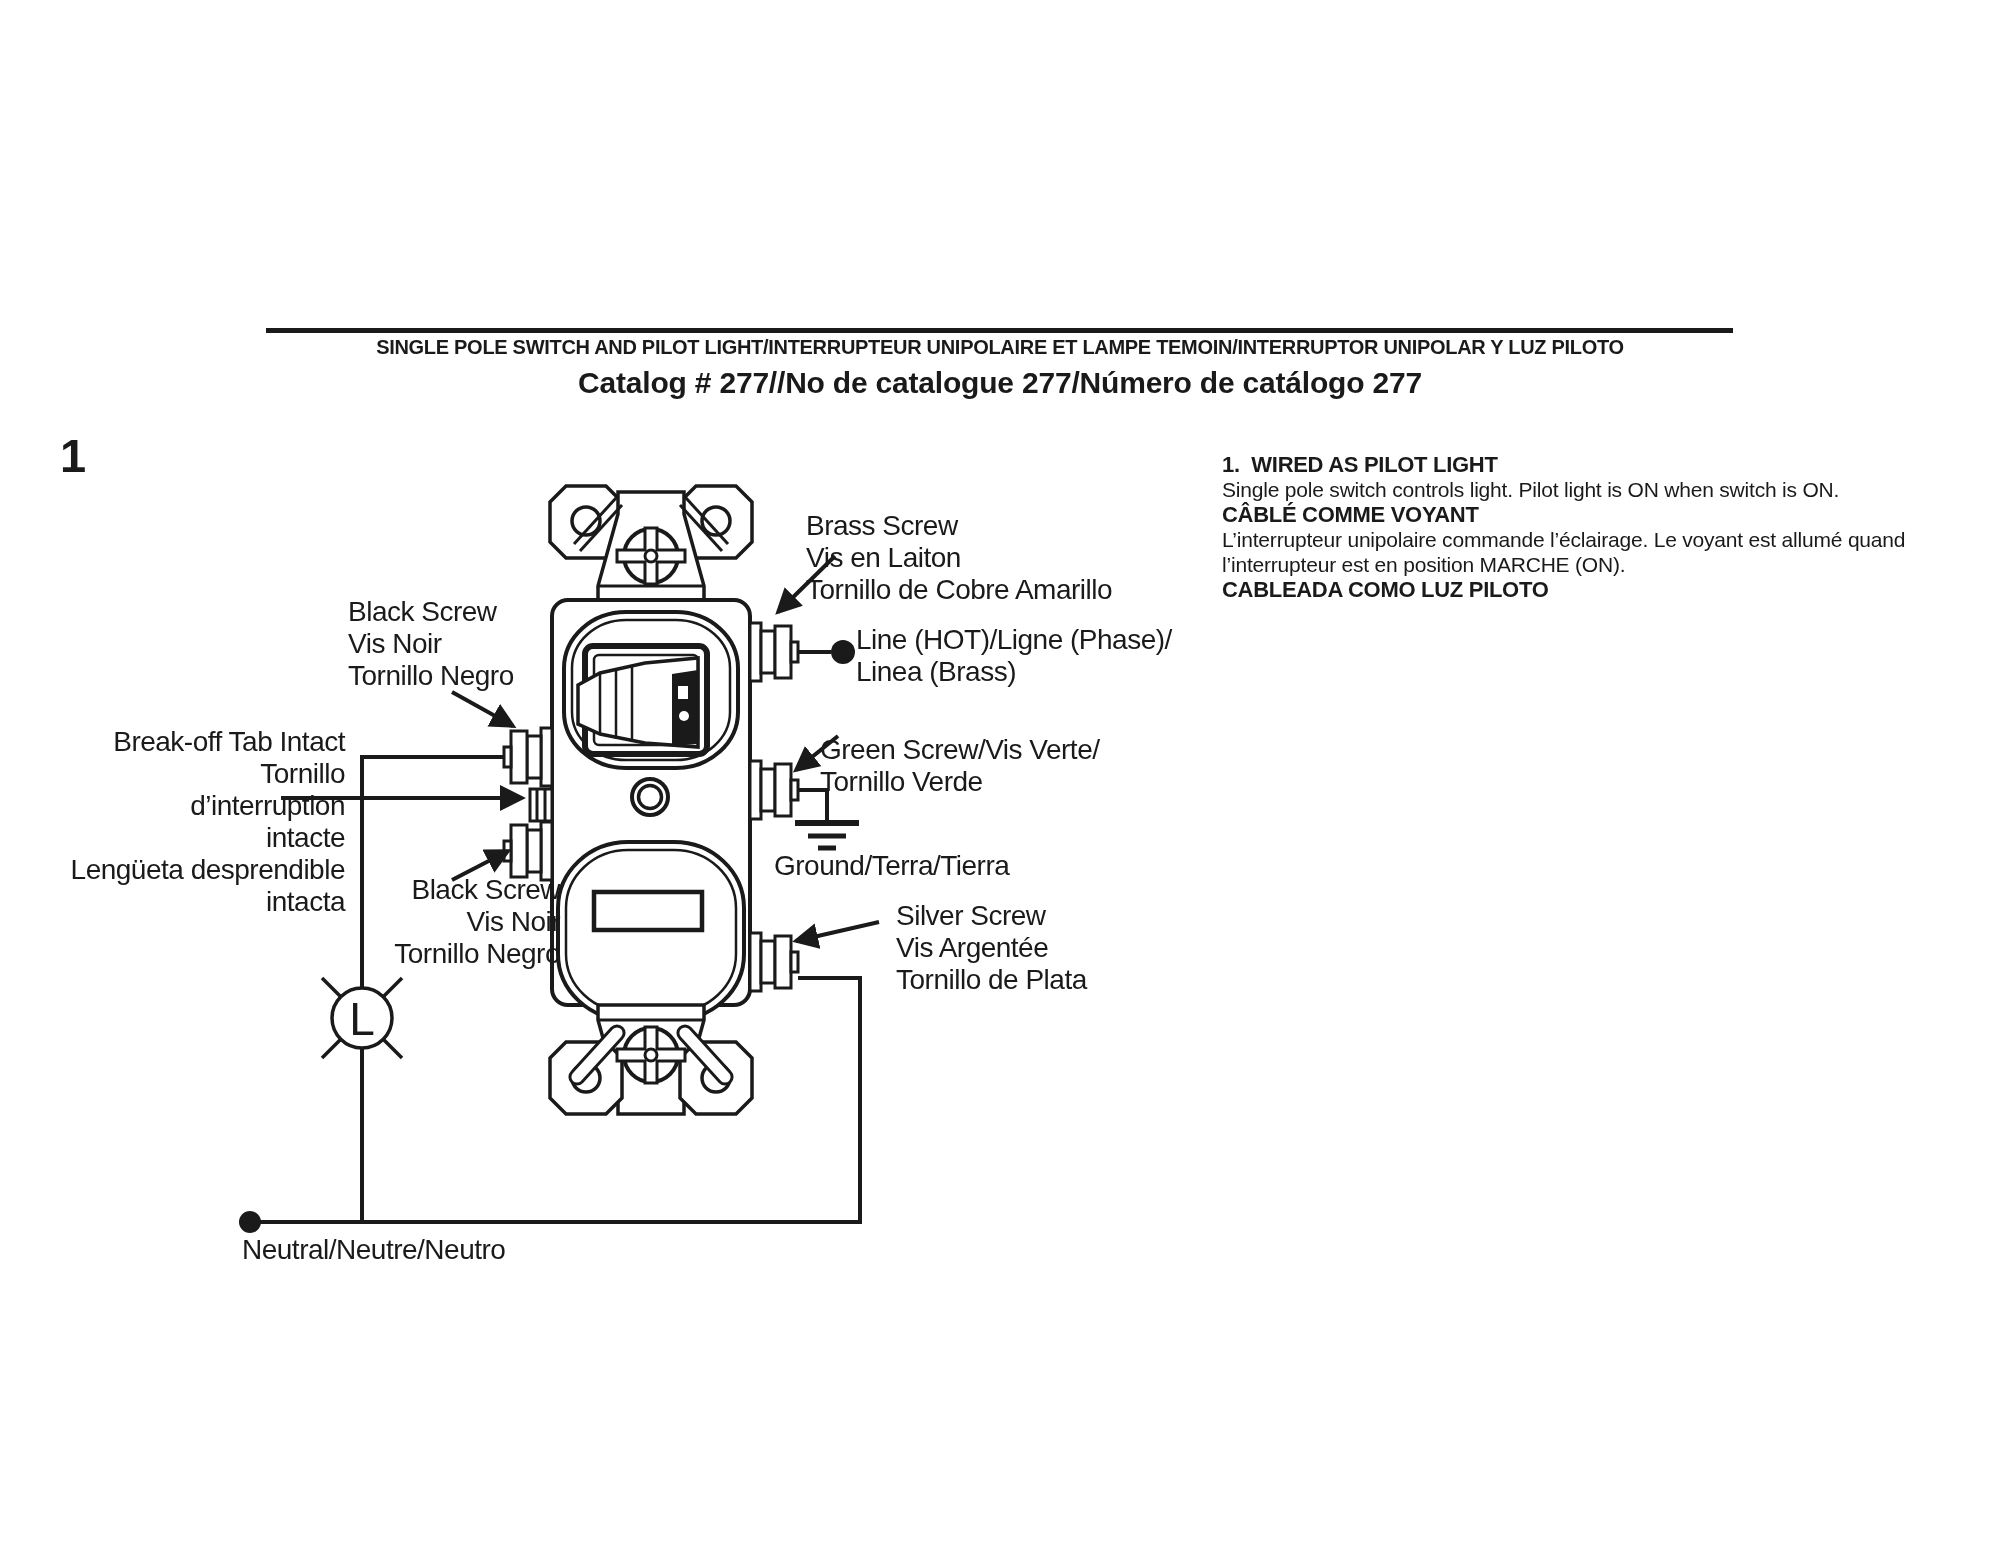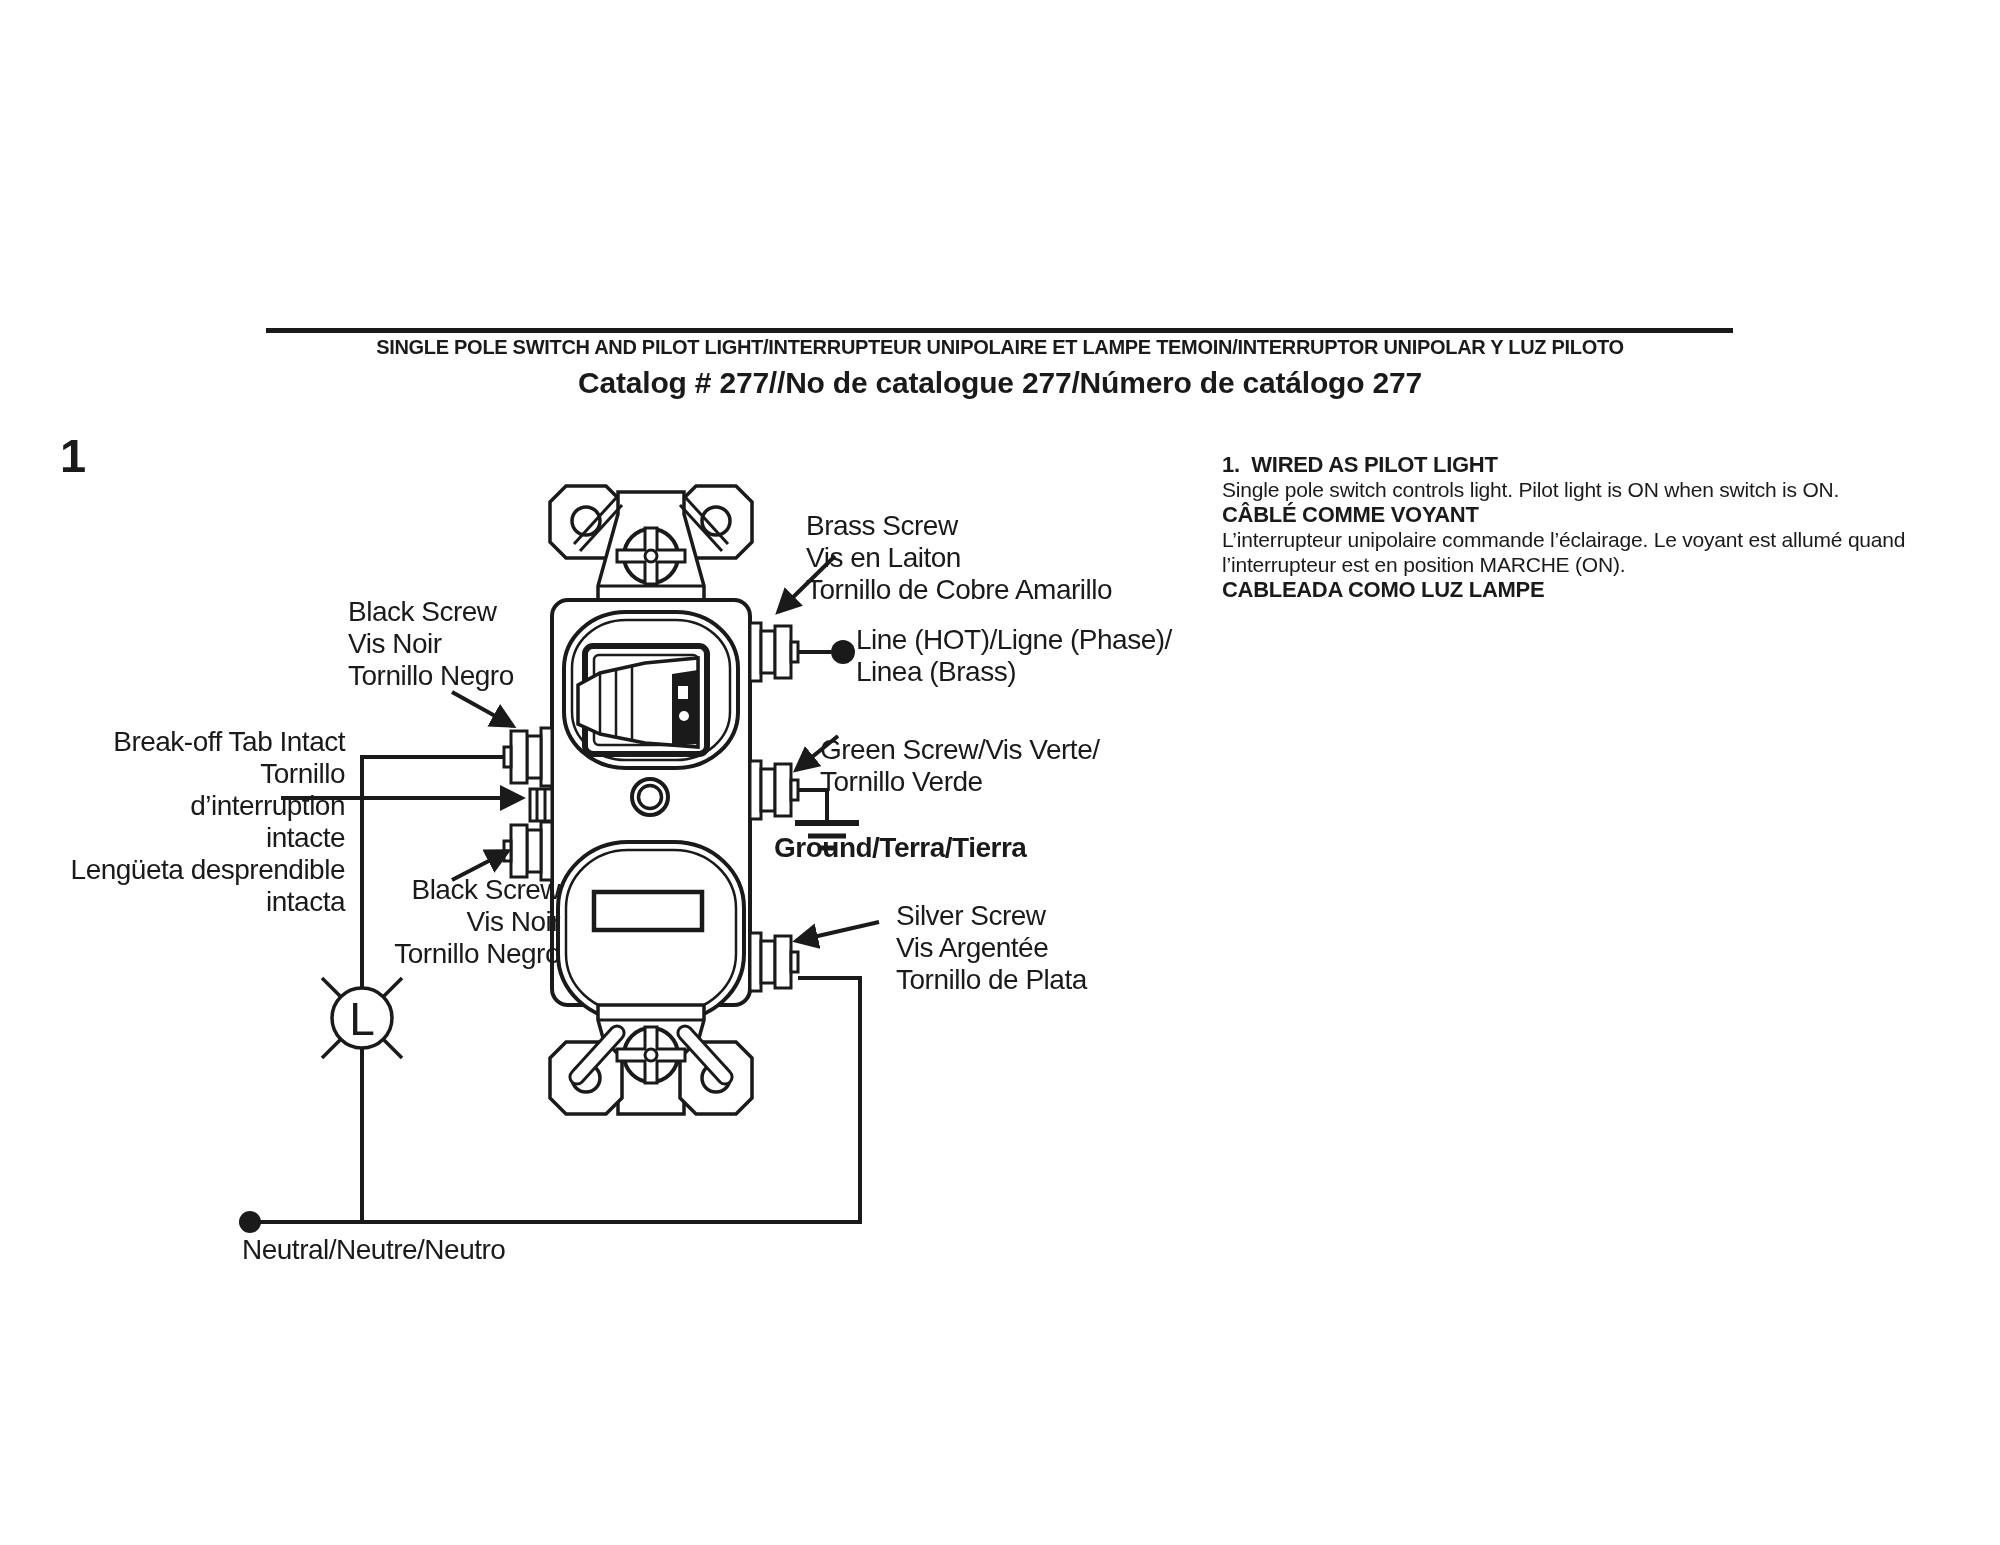--- a/index.html
+++ b/index.html
@@ -211,21 +211,21 @@
   <div>intacte</div>
   <div>Lengüeta desprendible</div>
   <div>intacta</div>
 </div>
 
 <div class="abs dlabel" style="left:820px;top:734px;">
   <div>Green Screw/Vis Verte/</div>
   <div>Tornillo Verde</div>
 </div>
 
-<div class="abs dlabel" style="left:774px;top:832px;font-weight:bold;">
+<div class="abs dlabel" style="left:774px;top:850px;">
   <div>Ground/Terra/Tierra</div>
 </div>
 
 <div class="abs dlabel ralign" style="left:300px;top:874px;width:260px;">
   <div>Black Screw</div>
   <div>Vis Noir</div>
   <div>Tornillo Negro</div>
 </div>
 
 <div class="abs dlabel" style="left:896px;top:900px;">
@@ -236,14 +236,14 @@
 
 <div class="abs dlabel" style="left:242px;top:1234px;">
   <div>Neutral/Neutre/Neutro</div>
 </div>
 
 <div class="abs instr">
   <p class="instr-h">1.  WIRED AS PILOT LIGHT</p>
   <p>Single pole switch controls light. Pilot light is ON when switch is ON.</p>
   <p class="instr-h">CÂBLÉ COMME VOYANT</p>
   <p>L’interrupteur unipolaire commande l’éclairage. Le voyant est allumé quand l’interrupteur est en position MARCHE (ON).</p>
-  <p class="instr-h">CABLEADA COMO LUZ LAMPE</p>
+  <p class="instr-h">CABLEADA COMO LUZ PILOTO</p>
 </div>
 
 </body></html>

